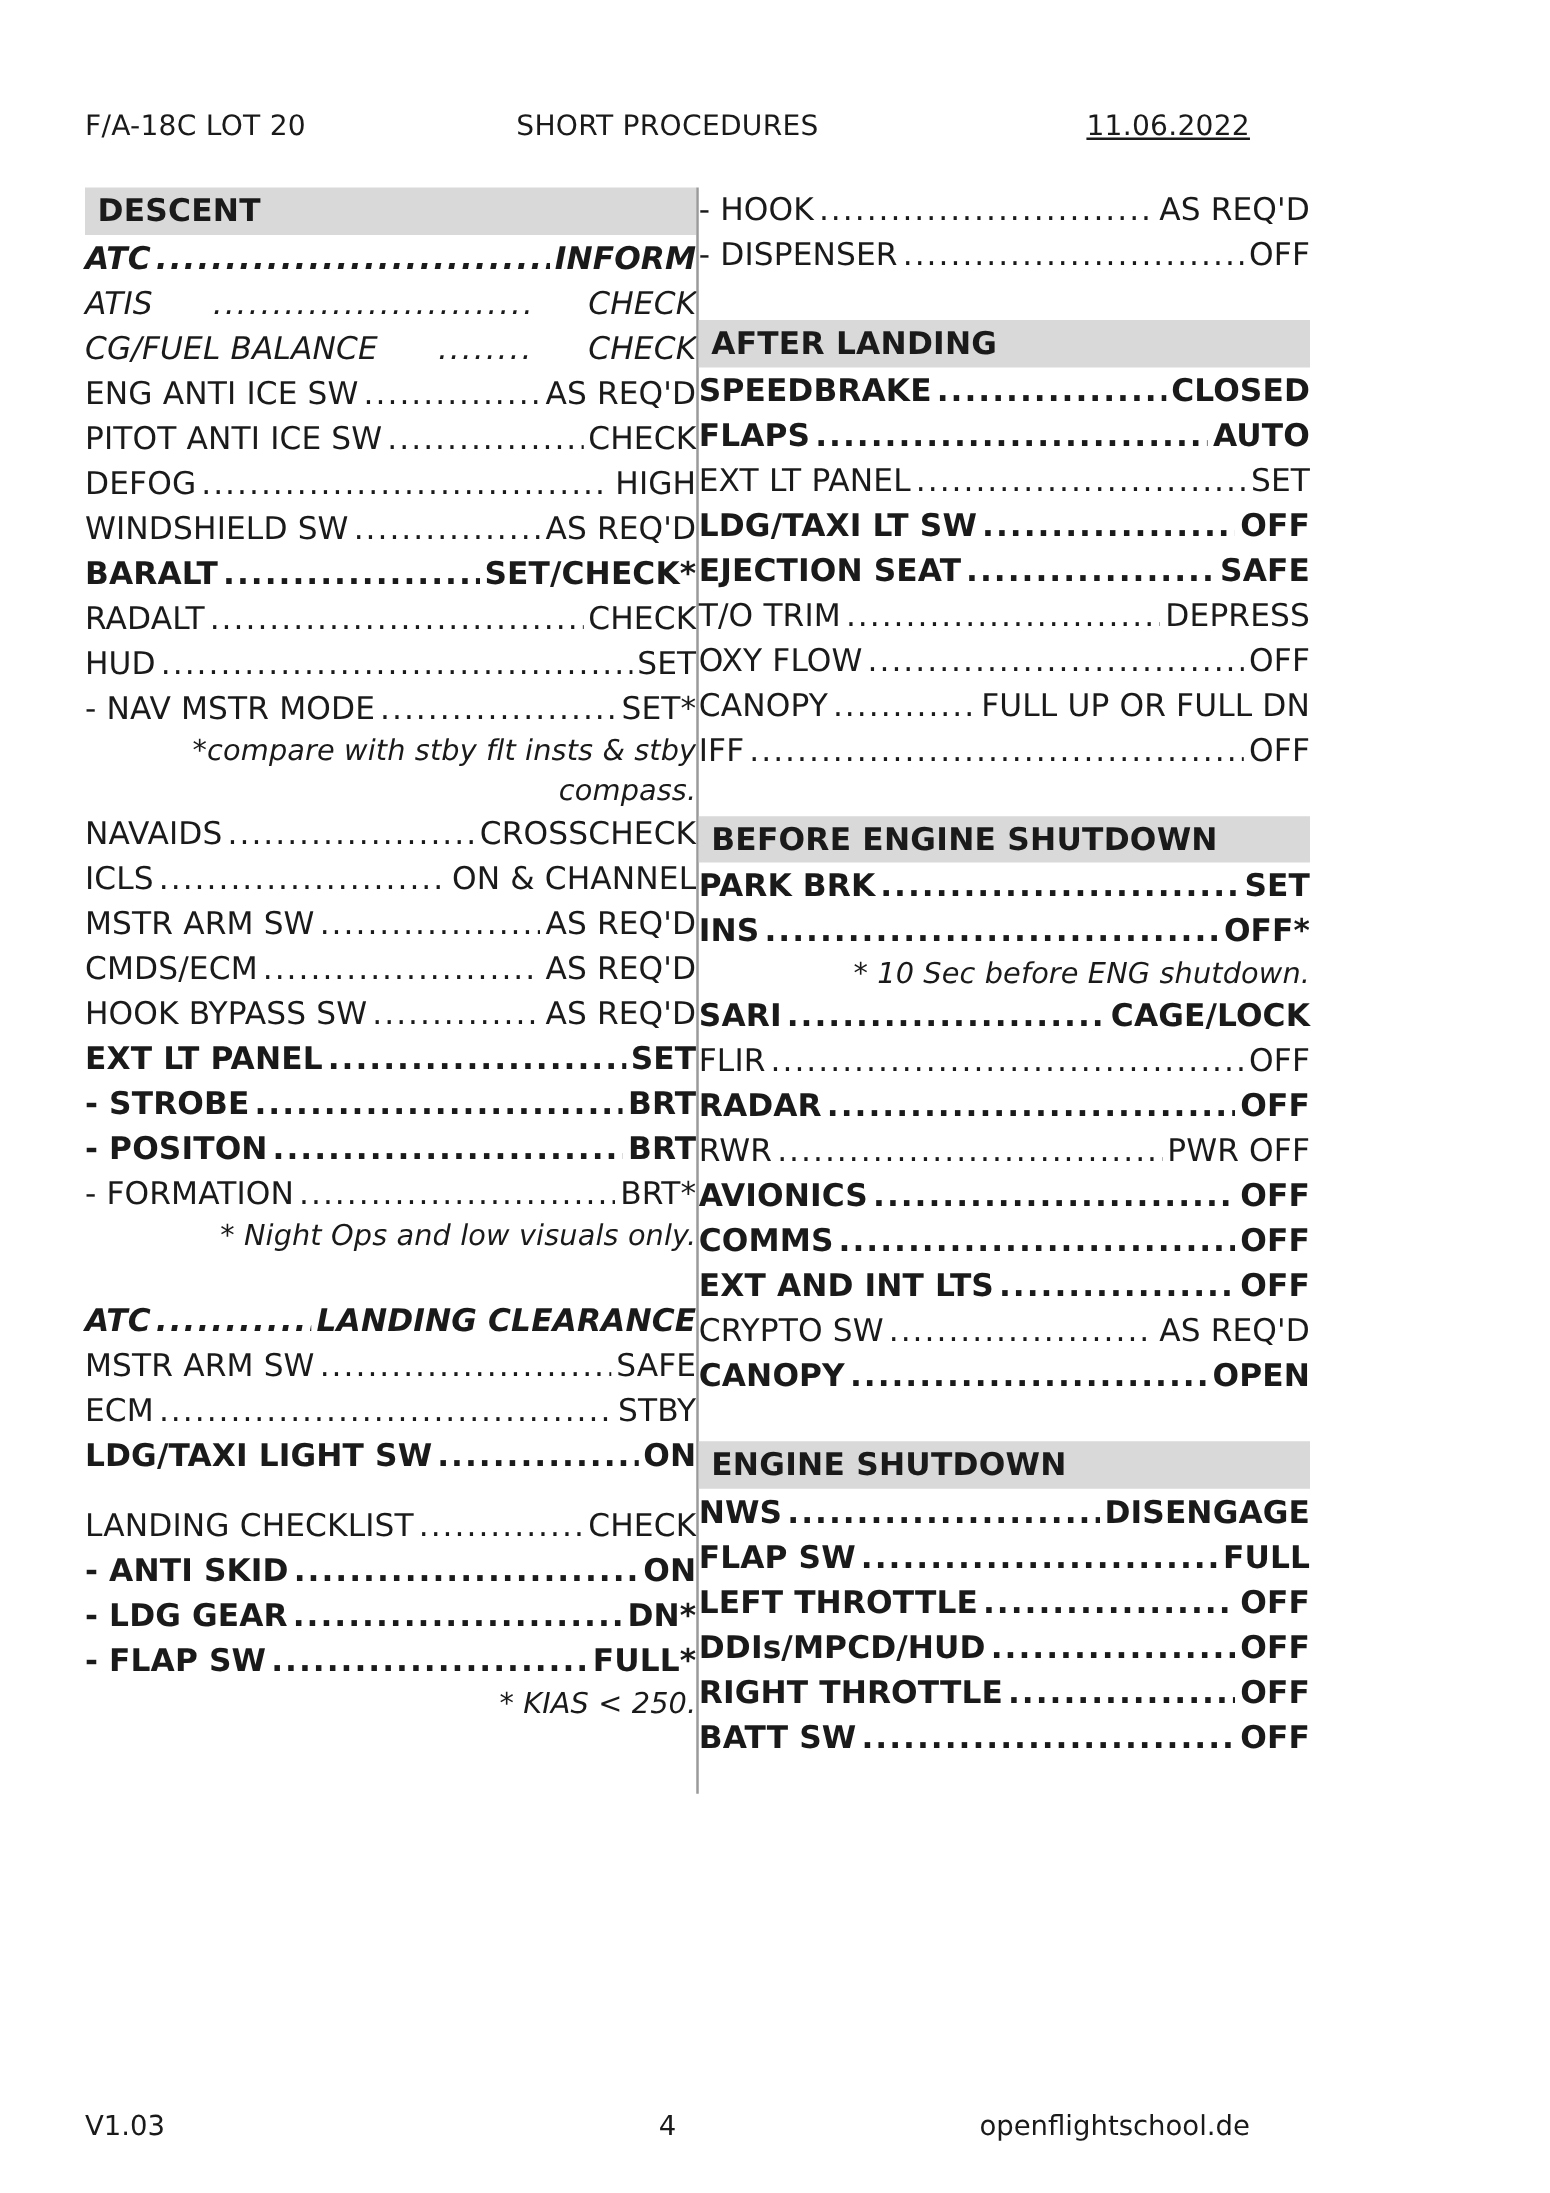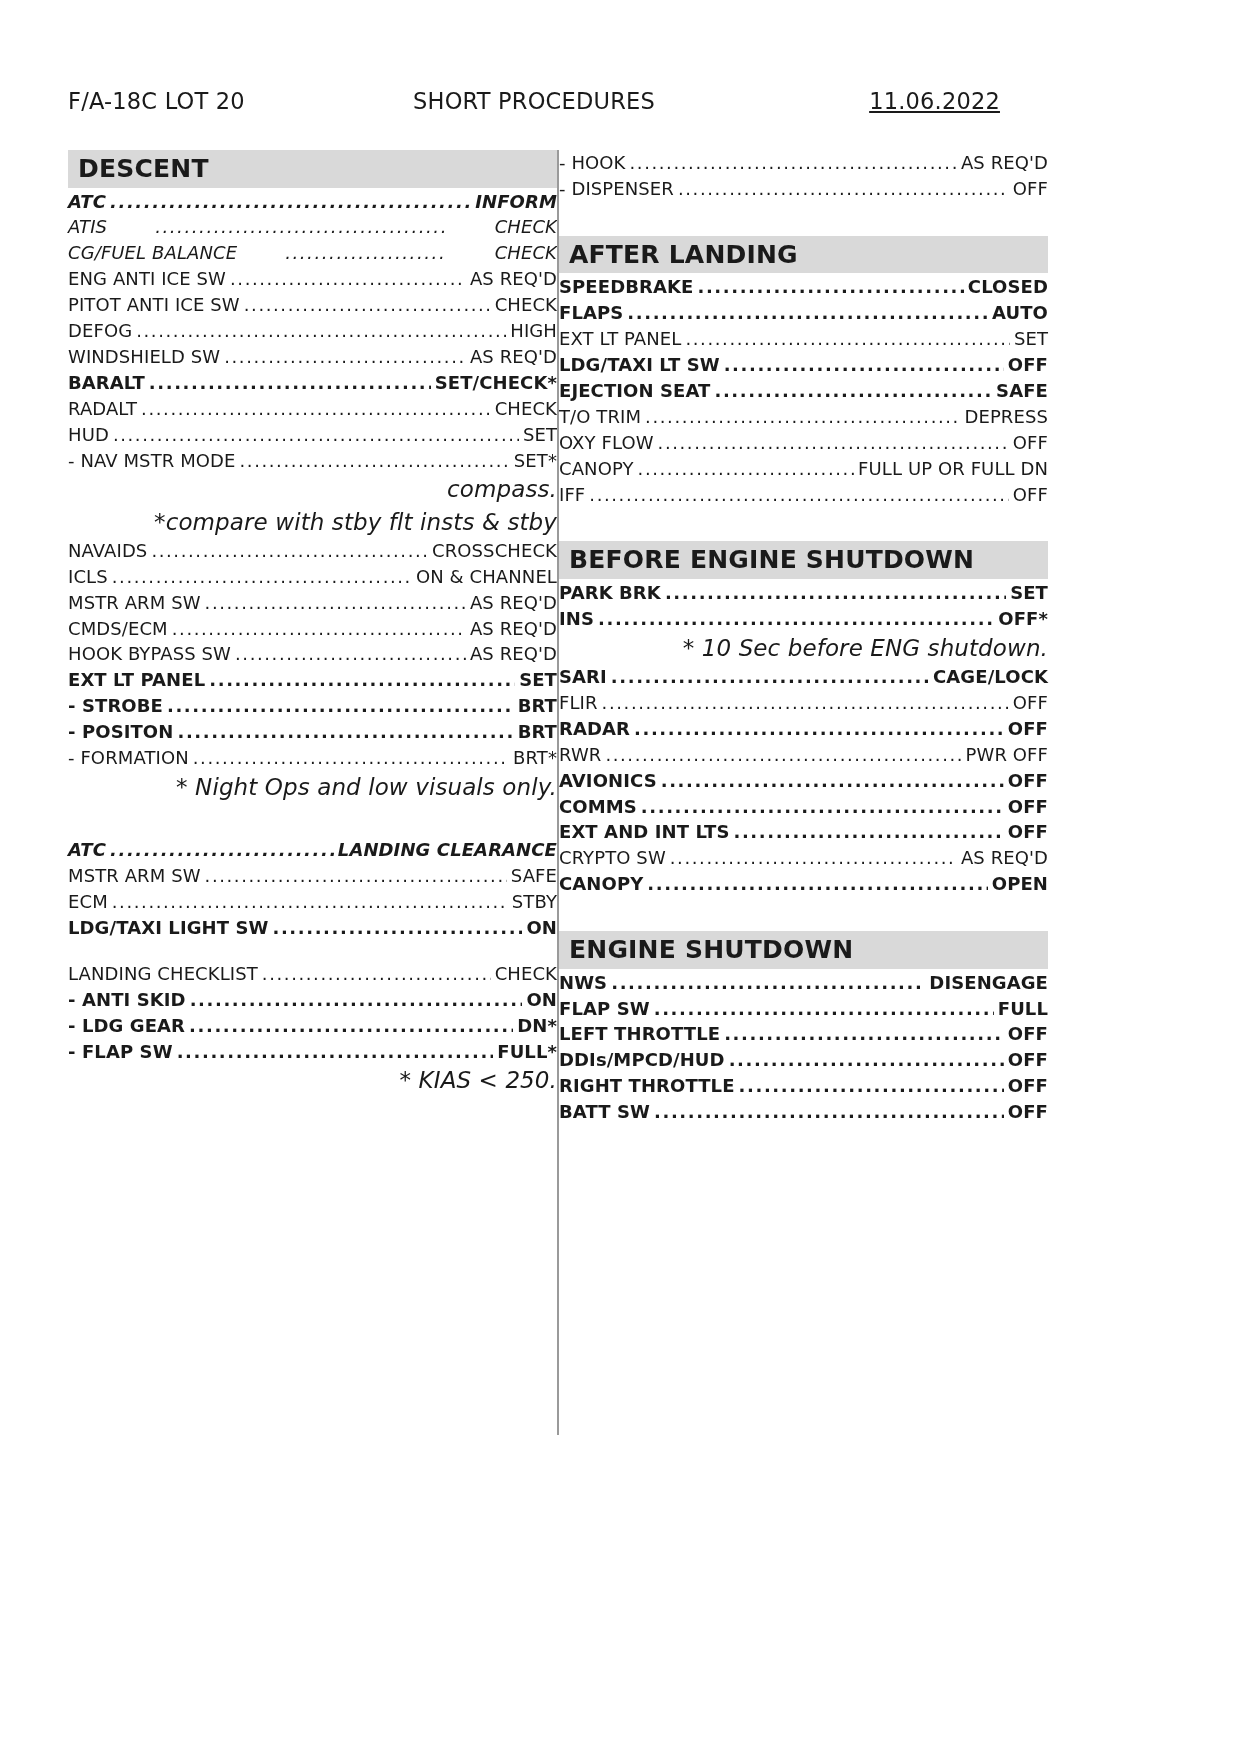--- a/index.html
+++ b/index.html
@@ -64,21 +64,21 @@
     padding: 1px 0 1px 10px;
     letter-spacing: 0.2px;
     margin-bottom: 1px;
     white-space: nowrap;
   }
 
   
   .row {
     display: flex;
     align-items: baseline;
-    font-size: 18px;
+    font-size: 25px;
     line-height: 1.44;
     white-space: nowrap;
     letter-spacing: 0.1px;
   }
   .row .item { flex: 0 0 auto; }
   .row .lead {
     flex: 1 1 auto;
     overflow: hidden;
     white-space: nowrap;
     margin: 0 4px;
@@ -177,22 +177,22 @@
         <div class="row ">
           <span class="item">HUD</span>
           <span class="lead">................................................................................</span>
           <span class="val">SET</span>
         </div>
         <div class="row ">
           <span class="item">- NAV MSTR MODE</span>
           <span class="lead">................................................................................</span>
           <span class="val">SET*</span>
         </div>
+        <div class="note">*compare with stby flt insts &amp; stby</div>
         <div class="note">compass.</div>
-        <div class="note">*compare with stby flt insts &amp; stby</div>
         <div class="row ">
           <span class="item">NAVAIDS</span>
           <span class="lead">................................................................................</span>
           <span class="val">CROSSCHECK</span>
         </div>
         <div class="row ">
           <span class="item">ICLS</span>
           <span class="lead">................................................................................</span>
           <span class="val">ON &amp; CHANNEL</span>
         </div>
@@ -423,14 +423,19 @@
           <span class="val">OFF</span>
         </div>
         <div class="row b">
           <span class="item">BATT SW</span>
           <span class="lead">................................................................................</span>
           <span class="val">OFF</span>
         </div>
       </div>
   </div>
 
+  <div class="footer">
+    <div class="f-left">V1.03</div>
+    <div class="f-center">4</div>
+    <div class="f-right">openflightschool.de</div>
+  </div>
 
 </div>
 
 </body></html>

